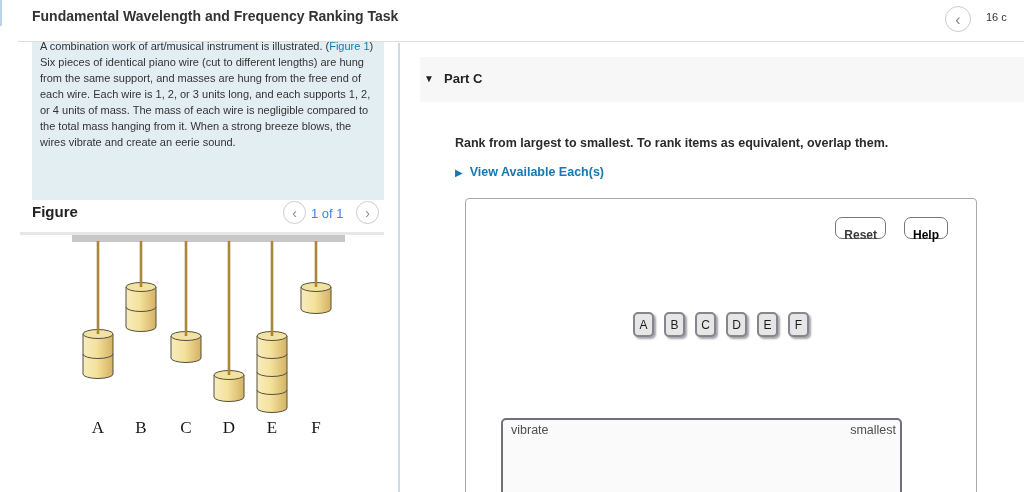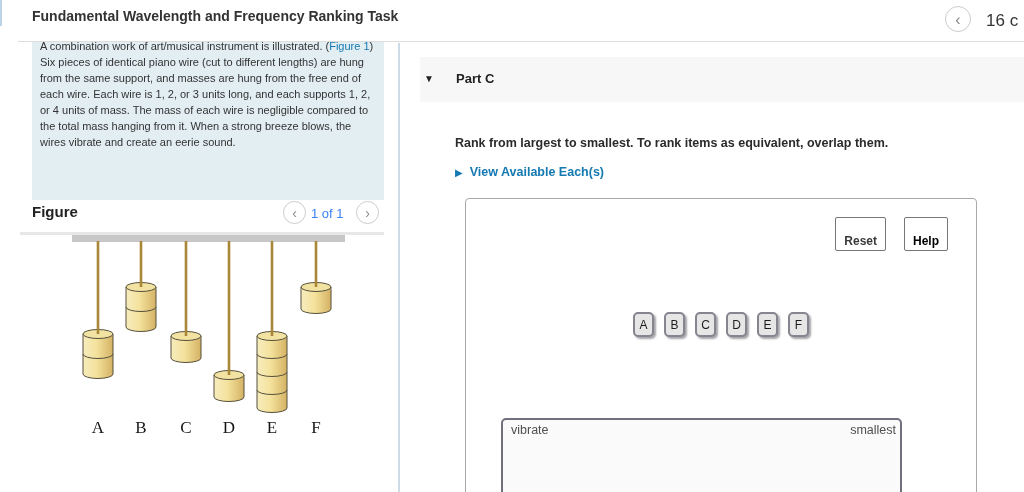--- a/index.html
+++ b/index.html
@@ -6,21 +6,21 @@
   html,body { background:#fff; }
   body { font-family:"Liberation Sans","DejaVu Sans",sans-serif; color:#333; }
   .page { position:relative; width:1024px; height:492px; background:#fff; overflow:hidden; }
 
   
   .edge-accent { position:absolute; left:0; top:0; width:2px; height:26px; background:#bcd4e6; }
   .page-title { position:absolute; left:32px; top:8px; font-size:14px; font-weight:bold; color:#333; white-space:nowrap; }
   .circle-btn { position:absolute; width:26px; height:26px; border:1px solid #ccc; border-radius:50%;
                 background:#fff; color:#8a8a8a; font-size:16px; line-height:23px; text-align:center; cursor:pointer; }
   .top-prev { left:945px; top:6px; }
-  .top-counter { position:absolute; left:986px; top:11px; font-size:17px; color:#333; white-space:nowrap; }
+  .top-counter { position:absolute; left:986px; top:11px; font-size:11px; color:#333; white-space:nowrap; }
   .header-rule { position:absolute; left:18px; top:41px; width:1006px; height:1px; background:#ddd; }
 
   
   .problem-box { position:absolute; left:32px; top:42px; width:352px; height:158px; background:#e3eef3; overflow:hidden; }
   .problem-box p { margin:-4px 8px 16px 8px; font-size:11px; line-height:16px; color:#333; }
   .fig-link { color:#1579b2; text-decoration:none; cursor:pointer; }
 
   .figure-heading { position:absolute; left:32px; top:203px; font-size:15px; font-weight:bold; color:#222; }
   .fig-nav-prev { left:283px; top:201px; width:23px; height:23px; line-height:20px; font-size:14px; }
   .fig-nav-next { left:356px; top:201px; width:23px; height:23px; line-height:20px; font-size:14px; }
@@ -29,33 +29,33 @@
   .figure-rule { position:absolute; left:20px; top:232px; width:364px; height:3px; background:#e7e7e7; }
   .figure-svg { position:absolute; left:32px; top:228px; }
   .fig-label { font-family:"Liberation Serif","DejaVu Serif",serif; font-size:17px; fill:#161616; }
 
   
   .v-divider { position:absolute; left:398px; top:43px; width:2px; height:449px; background:#ccdbe5; }
 
   
   .part-header { position:absolute; left:420px; top:57px; width:604px; height:45px; background:#f7f7f7; }
   .part-collapse { position:absolute; left:4px; top:16px; font-size:10px; color:#222; cursor:pointer; }
-  .part-title { position:absolute; left:36px; top:14px; font-size:13px; font-weight:bold; color:#222; }
+  .part-title { position:absolute; left:24px; top:14px; font-size:13px; font-weight:bold; color:#222; }
   .instr { position:absolute; left:455px; font-size:12.5px; color:#2b2b2b; white-space:nowrap; }
   .instr1 { top:113px; }
   .instr2 { top:136px; font-weight:bold; }
   .hint-row { position:absolute; left:455px; top:165px; font-size:12.5px; color:#1579b2; cursor:pointer; }
   .hint-tri { font-size:10px; margin-right:7px; }
   .hint-text { font-weight:bold; color:#1579b2; text-decoration:none; }
 
   .rank-box { position:absolute; left:465px; top:198px; width:512px; height:370px; background:#fff;
               border:1px solid #a9a9a9; border-radius:4px; }
   .box-buttons { position:absolute; top:18px; right:28px; display:flex; gap:7px; }
-  .ui-btn { border:1px solid #767676; border-radius:2px; background:#fff; font-size:12px; font-weight:bold;
-            padding:16px 8px; height:20px; line-height:14px; cursor:pointer; font-family:inherit; }
+  .ui-btn { border:1px solid #767676; border-radius:7px; background:#fff; font-size:12px; font-weight:bold;
+            padding:10px 8px; height:20px; line-height:14px; cursor:pointer; font-family:inherit; }
   .reset-btn { color:#3a3a3a; }
   .help-btn { color:#000;margin-left:11px; }
 
   .chips { position:absolute; top:113px; left:50%; transform:translateX(-50%); display:flex; gap:10px; }
   .chip { width:21px; height:25px; background:#e6e6e6; border:2px solid #85858f; border-radius:5px;
           box-shadow:2px 2px 2px rgba(90,90,100,0.55); font-size:12px; color:#1c1c1c;
           display:flex; align-items:center; justify-content:center; cursor:grab; }
 
   .drop-zone { position:absolute; left:35px; top:219px; width:401px; height:140px; background:#fafafa;
                border:2px solid #70707c; border-radius:5px; }

